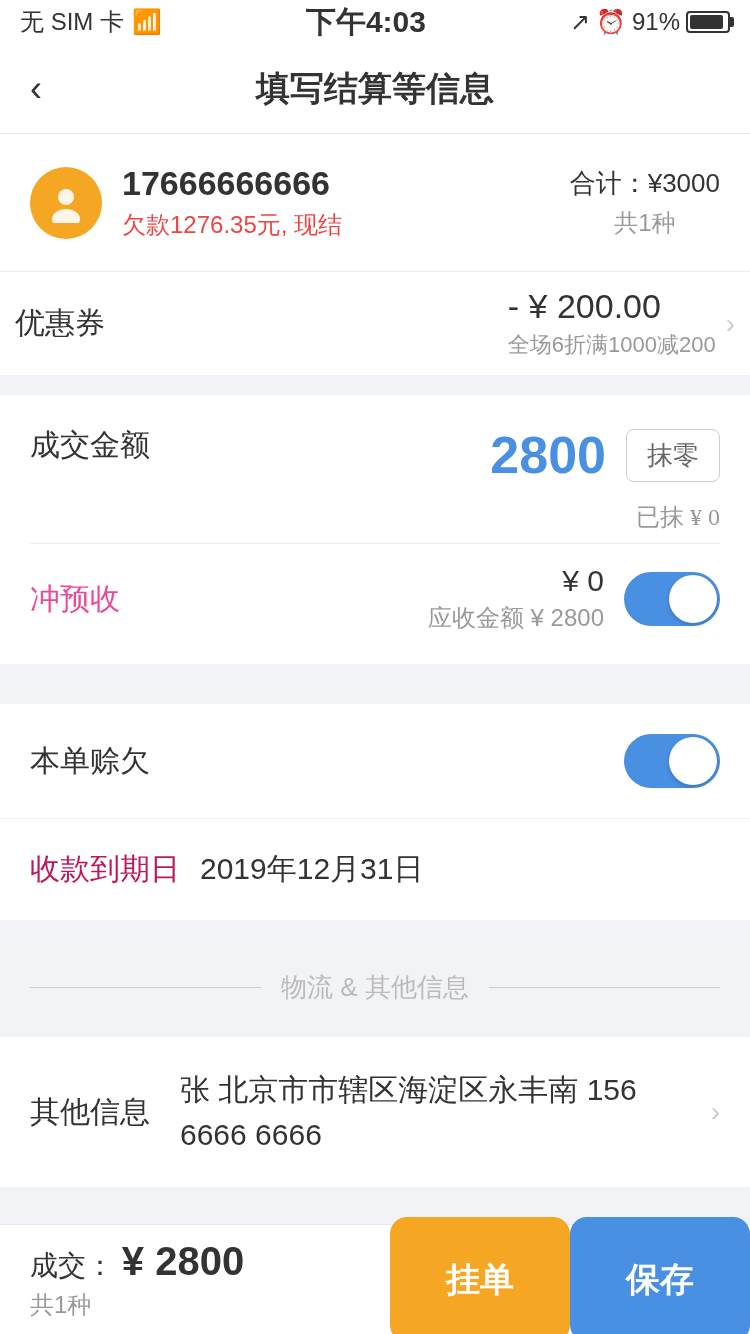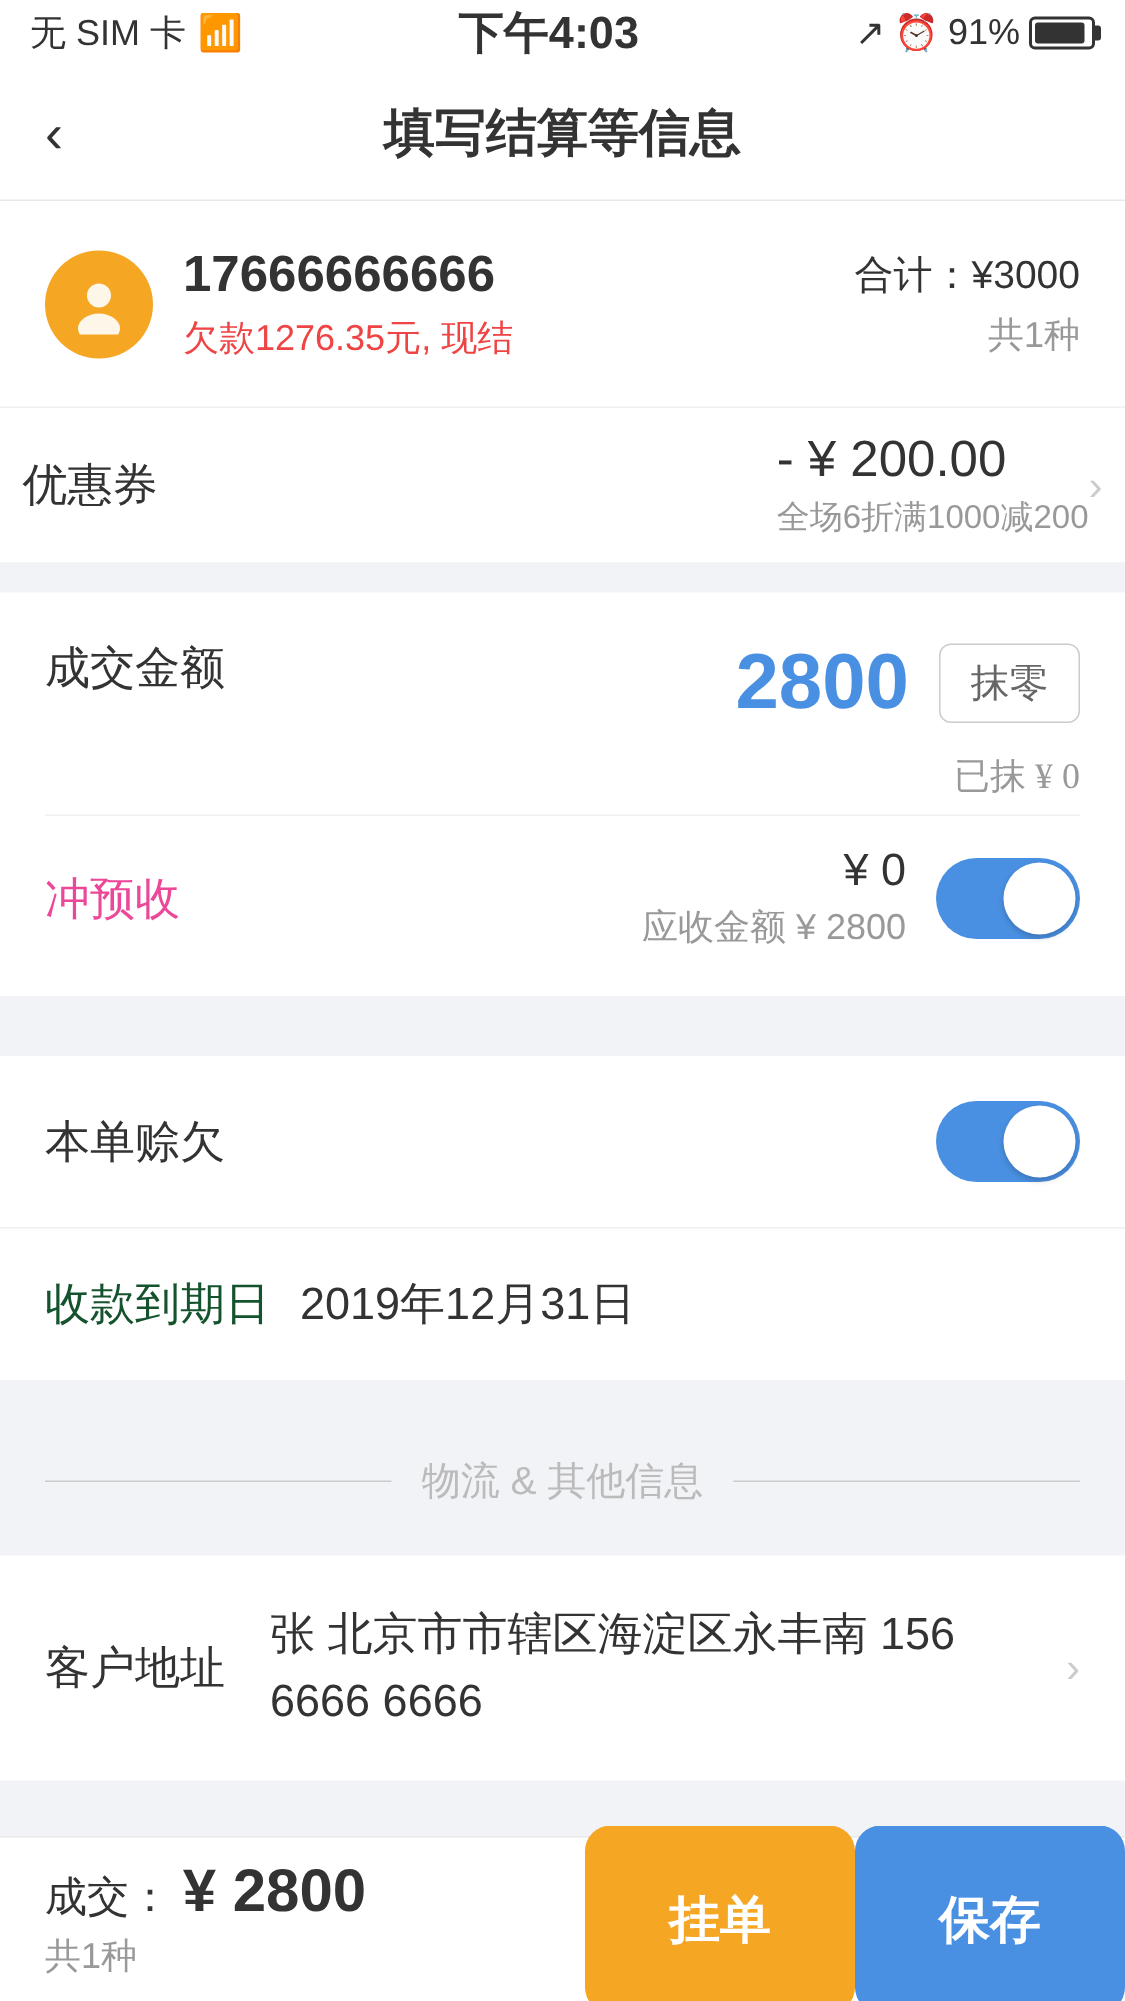--- a/index.html
+++ b/index.html
@@ -80,35 +80,35 @@
     }
     .customer-left { display: flex; align-items: center; gap: 20px; }
     .avatar {
       width: 72px; height: 72px; border-radius: 50%; background: #f5a623;
       display: flex; align-items: center; justify-content: center;
       color: #fff; font-size: 32px;
     }
     .customer-info {}
     .customer-phone { font-size: 34px; font-weight: 600; color: #333; }
     .customer-debt { font-size: 24px; color: #ef4444; margin-top: 6px; }
-    .customer-right { text-align: right; }
+    .customer-right { text-align: center; }
     .total-label { font-size: 26px; color: #333; }
     .total-count { font-size: 24px; color: #999; margin-top: 6px; }
 
     
     .coupon-row {
       background: #fff;
       padding: 15px;
       display: flex;
       align-items: center;
       justify-content: space-between;
       border-top: 1px solid #f0f0f0;
     }
     .coupon-label { font-size: 30px; color: #333; }
-    .coupon-right { display: flex; align-items: center; }
+    .coupon-right { display: flex; align-items: center; gap: 10px; }
     .coupon-discount { font-size: 34px; color: #333; font-weight: 500; }
     .coupon-desc { font-size: 22px; color: #999; margin-top: 4px; text-align: right; }
     .chevron-icon { font-size: 28px; color: #ccc; }
 
     
     .section-divider {
       height: 20px;
       background: #f2f3f7;
     }
 
@@ -173,21 +173,21 @@
     }
     .debt-label { font-size: 30px; color: #333; }
 
     
     .date-section {
       background: #fff;
       padding: 30px;
       border-top: 1px solid #f0f0f0;
     }
     .date-row { display: flex; align-items: center; gap: 20px; }
-    .date-label { font-size: 30px; color: #14532d; }
+    .date-label { font-size: 30px; color: #be185d; }
     .date-value { font-size: 30px; color: #333; }
 
     
     .logistics-divider {
       background: #f2f3f7;
       padding: 30px;
       display: flex;
       align-items: center;
       justify-content: center;
       gap: 20px;
@@ -339,21 +339,21 @@
     </div>
   </div>
 
   <div class="logistics-divider">
     <div class="logistics-line"></div>
     <span class="logistics-text">物流 &amp; 其他信息</span>
     <div class="logistics-line"></div>
   </div>
 
   <div class="address-section">
-    <div class="address-label">客户地址</div>
+    <div class="address-label">其他信息</div>
     <div class="address-value">张 北京市市辖区海淀区永丰南 156 6666 6666</div>
     <span class="chevron-icon">›</span>
   </div>
 
 </div>
 
 <div class="bottom-bar">
   <div class="bottom-summary">
     <div>
       <span>成交：</span>

